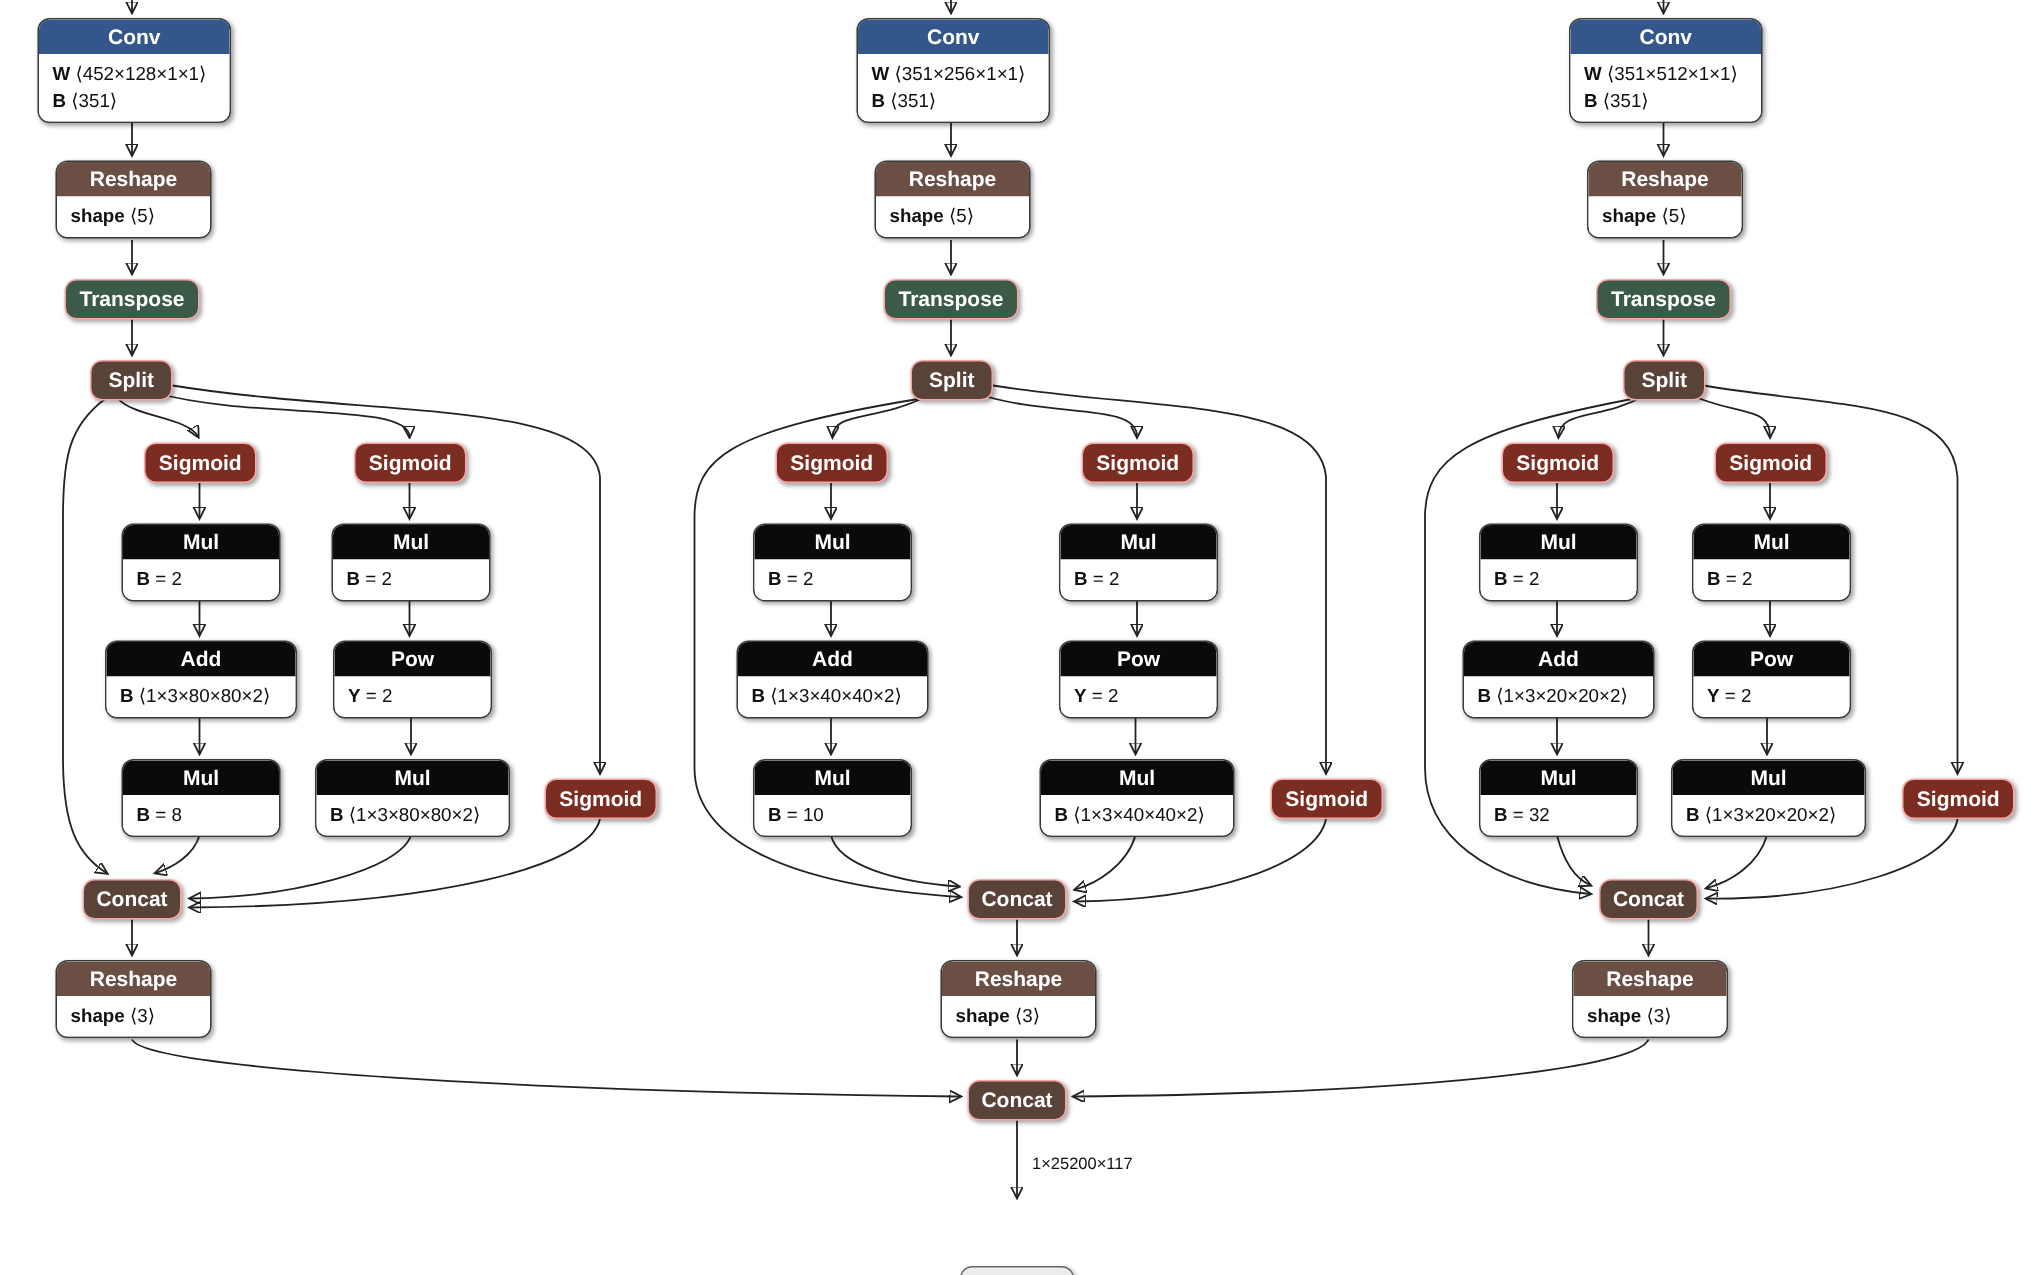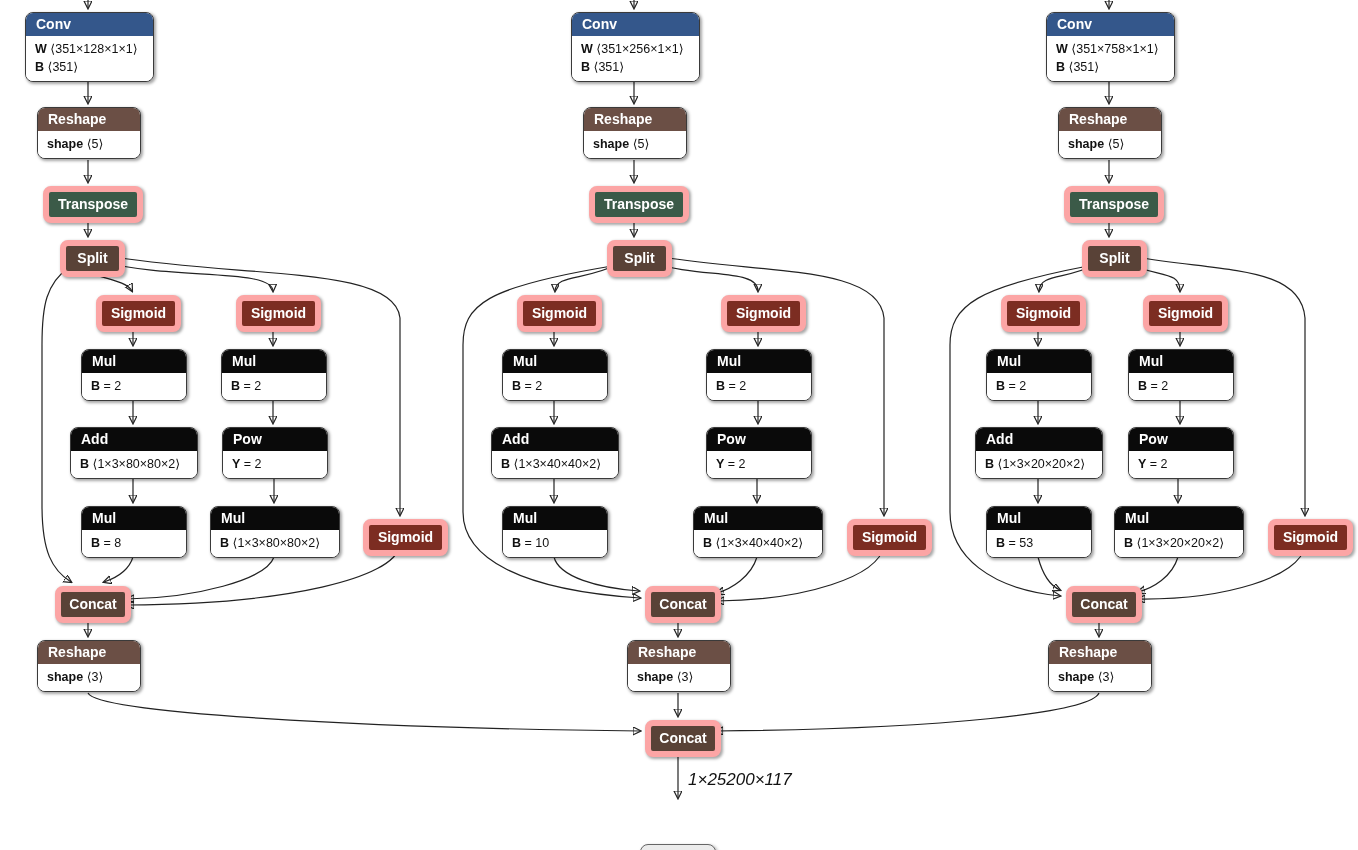--- a/index.html
+++ b/index.html
@@ -2,39 +2,39 @@
 <html style="--c-conv: #34578b; --c-reshape: #6b4f45; --c-transpose: #3b5a48; --c-split: #594237; --c-sigmoid: #7c2d22; --c-op: #0a0a0a; --c-concat: #594237; --c-output_bg: #ececec; --c-edge: #222222;"><head>
 <meta charset="utf-8">
 <style>
   html,body{margin:0;padding:0;background:#ffffff;}
   #canvas{position:relative;width:1358px;height:850px;overflow:hidden;
           font-family:"Liberation Sans","DejaVu Sans",sans-serif;background:#ffffff;}
   #edges{position:absolute;left:0;top:0;z-index:0;}
   #edges path{fill:none;stroke:var(--c-edge,#222);stroke-width:1.2px;}
   .node{position:absolute;z-index:1;background:#fff;border:1px solid #3a3a3a;border-radius:8px;
         overflow:hidden;box-shadow:1.5px 1.5px 3px rgba(0,0,0,0.35);}
-  .hdr{color:#fff;font-size:14px;font-weight:600;padding:3px 10px 4px;white-space:nowrap;}
+  .hdr{color:#fff;font-size:14px;font-weight:600;padding:3px 10px 4px;white-space:nowrap;text-align:center;}
   .body{background:#fff;padding:4px 9px 5px;font-size:12.5px;color:#111;}
   .pline{line-height:18px;white-space:nowrap;}
   .pname{font-weight:700;}
   .pval{font-weight:400;}
   .pill{position:absolute;z-index:1;color:#fff;font-size:14px;font-weight:600;text-align:center;
-        line-height:25px;height:25px;border:6px solid #fca5a5;border-radius:8px;
+        line-height:25px;height:25px;border:1px solid #fca5a5;border-radius:8px;
         box-shadow:1.5px 1.5px 3px rgba(0,0,0,0.35);white-space:nowrap;}
   .hc-conv{background:var(--c-conv)}
   .hc-reshape{background:var(--c-reshape)}
   .hc-transpose{background:var(--c-transpose)}
   .hc-split{background:var(--c-split)}
   .hc-sigmoid{background:var(--c-sigmoid)}
   .hc-op{background:var(--c-op)}
   .hc-concat{background:var(--c-concat)}
   .out-pill{position:absolute;z-index:1;background:var(--c-output_bg);color:#111;font-size:14.5px;
         text-align:center;line-height:26px;height:26px;border:1px solid #666;border-radius:8px;
         box-shadow:1.5px 1.5px 3px rgba(0,0,0,0.25);}
-  .edge-label{position:absolute;z-index:1;font-size:17px;color:#111;white-space:nowrap;font-style:italic;}
+  .edge-label{position:absolute;z-index:1;font-size:11px;color:#111;white-space:nowrap;}
 </style>
 </head>
 <body>
 
 <div id="canvas">
 
 <svg id="edges" width="1358" height="850" viewBox="0 0 1358 850">
   <defs>
     <marker id="ah" markerUnits="userSpaceOnUse" markerWidth="9" markerHeight="9" refX="7" refY="4" orient="auto">
       <path d="M0,0 L8,4 L0,8 Z" fill="var(--c-edge,#222)" stroke="none"></path>
@@ -104,21 +104,21 @@
     <path d="M1099,693 C1090,713 940,729 716,731" marker-end="url(#ah)"></path>
   </g>
   <g>
     <path d="M678,747 L678,798" marker-end="url(#ah)"></path>
   </g>
 </svg>
 
 <div class="node" style="left:25px;top:12px;width:127px">
   <div class="hdr hc-conv">Conv</div>
   <div class="body">
-    <div class="pline"><span class="pname">W</span> <span class="pval">⟨351×128×1×1⟩</span></div>
+    <div class="pline"><span class="pname">W</span> <span class="pval">⟨452×128×1×1⟩</span></div>
     <div class="pline"><span class="pname">B</span> <span class="pval">⟨351⟩</span></div>
   </div>
 </div>
 <div class="node" style="left:37px;top:107px;width:102px">
   <div class="hdr hc-reshape">Reshape</div>
   <div class="body">
     <div class="pline"><span class="pname">shape</span> <span class="pval">⟨5⟩</span></div>
   </div>
 </div>
 <div class="pill hc-transpose" style="left:43px;top:186px;width:88px">Transpose</div>
@@ -228,21 +228,21 @@
 <div class="node" style="left:627px;top:640px;width:102px">
   <div class="hdr hc-reshape">Reshape</div>
   <div class="body">
     <div class="pline"><span class="pname">shape</span> <span class="pval">⟨3⟩</span></div>
   </div>
 </div>
 
 <div class="node" style="left:1046px;top:12px;width:127px">
   <div class="hdr hc-conv">Conv</div>
   <div class="body">
-    <div class="pline"><span class="pname">W</span> <span class="pval">⟨351×758×1×1⟩</span></div>
+    <div class="pline"><span class="pname">W</span> <span class="pval">⟨351×512×1×1⟩</span></div>
     <div class="pline"><span class="pname">B</span> <span class="pval">⟨351⟩</span></div>
   </div>
 </div>
 <div class="node" style="left:1058px;top:107px;width:102px">
   <div class="hdr hc-reshape">Reshape</div>
   <div class="body">
     <div class="pline"><span class="pname">shape</span> <span class="pval">⟨5⟩</span></div>
   </div>
 </div>
 <div class="pill hc-transpose" style="left:1064px;top:186px;width:88px">Transpose</div>
@@ -269,21 +269,21 @@
 </div>
 <div class="node" style="left:1128px;top:427px;width:104px">
   <div class="hdr hc-op">Pow</div>
   <div class="body">
     <div class="pline"><span class="pname">Y</span> <span class="pval">= 2</span></div>
   </div>
 </div>
 <div class="node" style="left:986px;top:506px;width:104px">
   <div class="hdr hc-op">Mul</div>
   <div class="body">
-    <div class="pline"><span class="pname">B</span> <span class="pval">= 53</span></div>
+    <div class="pline"><span class="pname">B</span> <span class="pval">= 32</span></div>
   </div>
 </div>
 <div class="node" style="left:1114px;top:506px;width:128px">
   <div class="hdr hc-op">Mul</div>
   <div class="body">
     <div class="pline"><span class="pname">B</span> <span class="pval">⟨1×3×20×20×2⟩</span></div>
   </div>
 </div>
 <div class="pill hc-sigmoid" style="left:1268px;top:519px;width:73px">Sigmoid</div>
 <div class="pill hc-concat" style="left:1066px;top:586px;width:64px">Concat</div>

